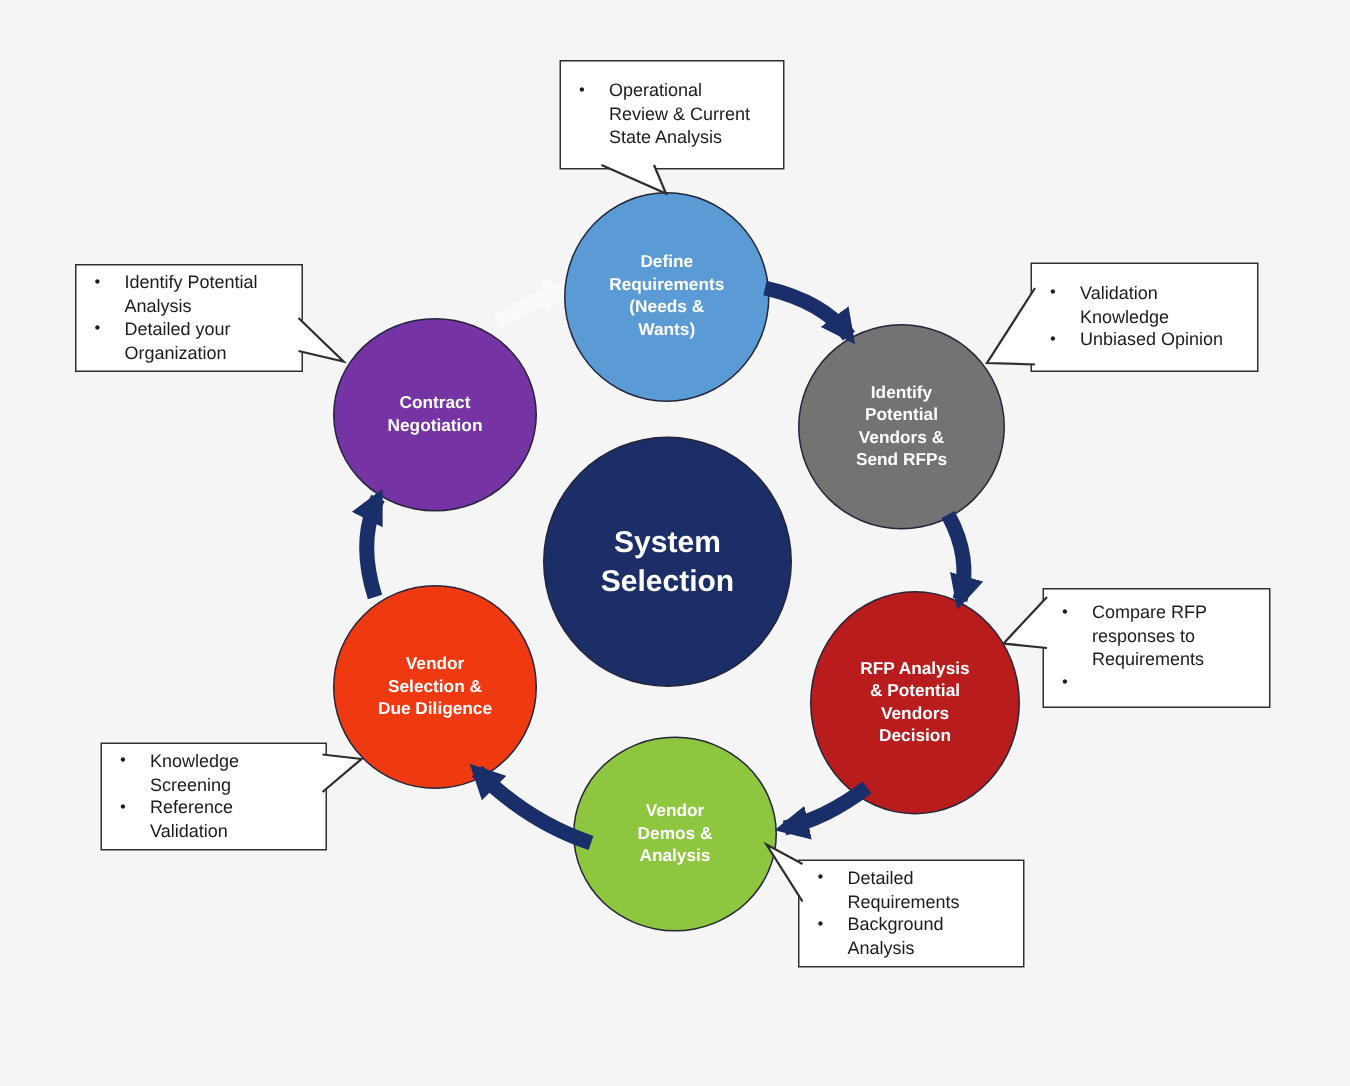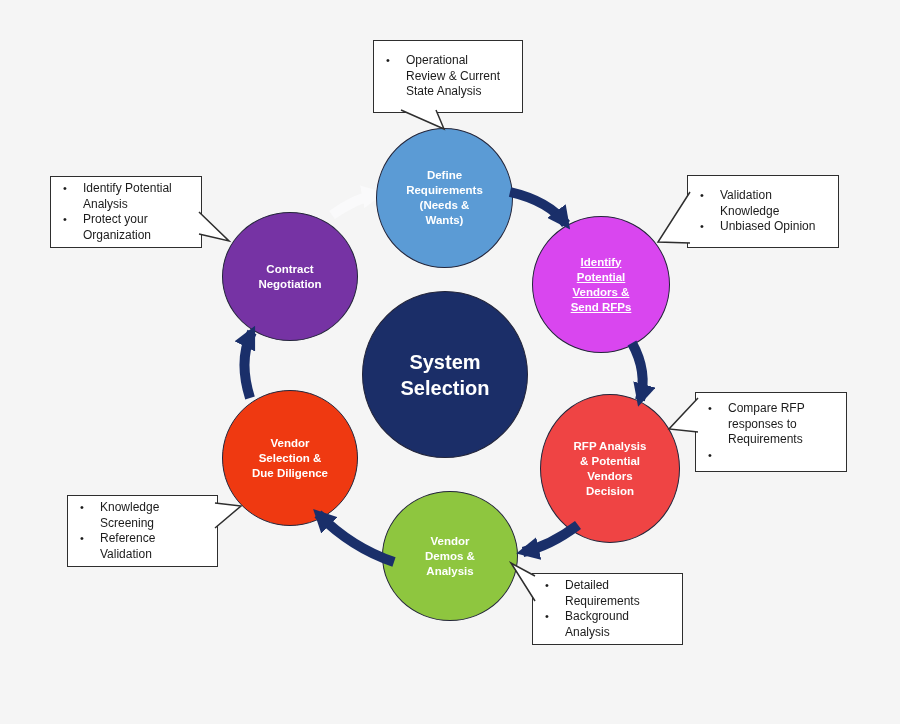--- a/index.html
+++ b/index.html
@@ -57,27 +57,27 @@
     </defs>
     <path d="M 332,215 Q 356,198 378,194" fill="none" stroke-width="10" marker-end="url(#headw)" stroke="#fafafb"></path>
   </svg>
 
   <div class="circle c-define" style="background-color: rgb(91, 155, 213);">
     <span>Define
 Requirements
 (Needs &amp;
 Wants)</span>
   </div>
-  <div class="circle c-identify" style="background-color: #d946ef; text-decoration: underline;">
+  <div class="circle c-identify" style="background-color: #737373;">
     <span>Identify
 Potential
 Vendors &amp;
 Send RFPs</span>
   </div>
-  <div class="circle c-rfp" style="background-color: #ef4444;">
+  <div class="circle c-rfp" style="background-color: #b91c1c;">
     <span>RFP Analysis
 &amp; Potential
 Vendors
 Decision</span>
   </div>
   <div class="circle c-demos" style="background-color: rgb(142, 198, 63);">
     <span>Vendor
 Demos &amp;
 Analysis</span>
   </div>
@@ -155,21 +155,21 @@
   </div>
 
   <div class="callout b-discounts">
     <div class="bullet-row">
       <span class="bullet-dot">•</span>
       <span class="bullet-txt">Identify Potential
 Analysis</span>
     </div>
     <div class="bullet-row">
       <span class="bullet-dot">•</span>
-      <span class="bullet-txt">Protect your
+      <span class="bullet-txt">Detailed your
 Organization</span>
     </div>
   </div>
 
   <svg class="over-layer" width="900" height="724">
     <defs>
       <marker id="head" viewBox="0 0 10 10" refX="7" refY="5" markerWidth="2.3" markerHeight="2.3" orient="auto">
         <path d="M0,0 L10,5 L0,10 z" fill="#1a2f6a"></path>
       </marker>
     </defs>

